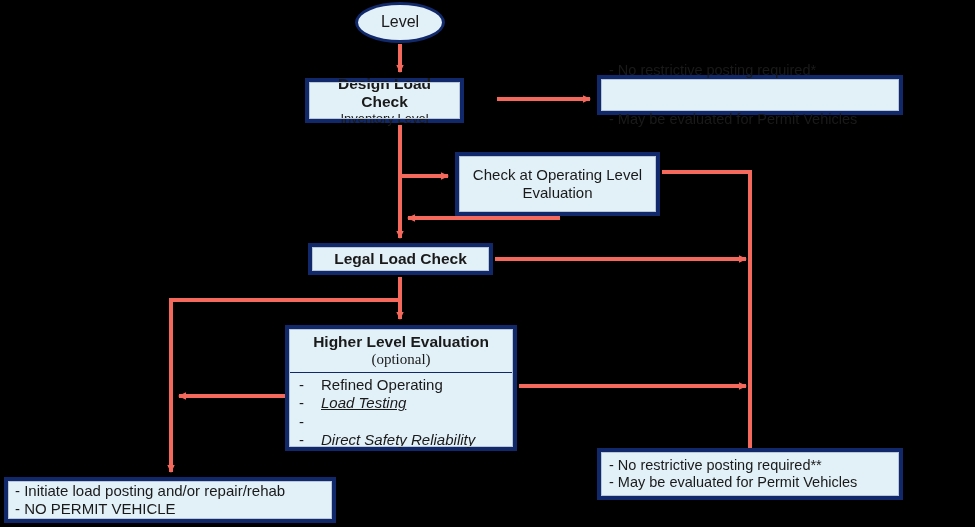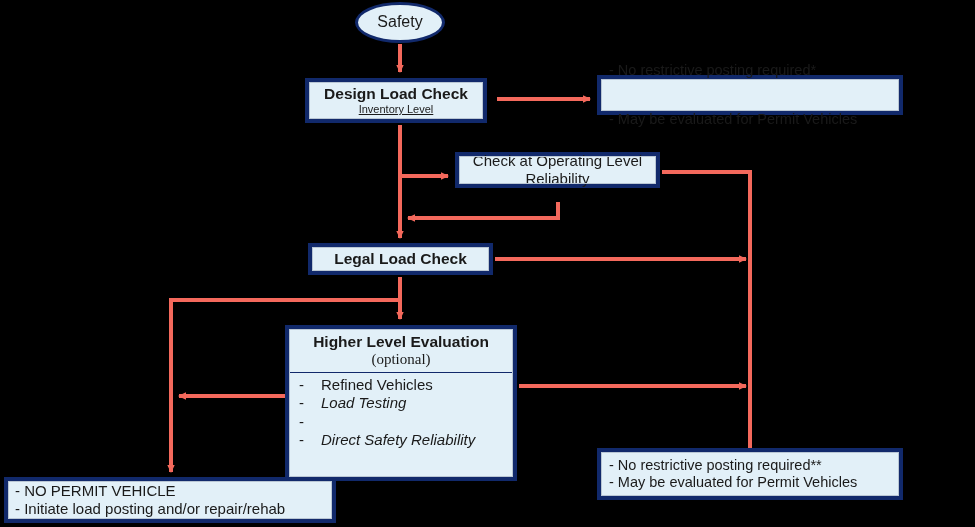--- a/index.html
+++ b/index.html
@@ -52,66 +52,66 @@
     border-width: 3px;
     outline: none;
     font-size: 16px;
     align-items: center;
   }
 
   
   #design-load-check {
     left: 305px;
     top: 78px;
-    width: 182px;
+    width: 159px;
     height: 45px;
     padding: 2px 6px;
     font-size: 15px;
   }
   #design-load-check .t1 { font-size: 15.5px; }
-  #design-load-check .t2 { font-size: 11px; text-decoration: underline; }
+  #design-load-check .t2 { font-size: 13px; }
 
   
   #no-posting-inventory {
     left: 597px;
     top: 75px;
     width: 306px;
     height: 40px;
     padding: 2px 8px;
     font-size: 14.5px;
     text-align: left;
     gap: 32px;
   }
 
   
   #operating-level-check {
     left: 455px;
     top: 152px;
     width: 205px;
-    height: 36px;
+    height: 64px;
     padding: 2px 10px;
     font-size: 15px;
   }
 
   
   #legal-load-check {
     left: 308px;
     top: 243px;
     width: 185px;
     height: 32px;
     padding: 1px 22px;
     font-size: 15.5px;
   }
 
   
   #higher-level-eval {
     left: 285px;
     top: 325px;
     width: 232px;
-    height: 156px;
+    height: 126px;
     padding: 0;
     justify-content: flex-start;
   }
   #higher-level-eval .hdr {
     padding: 4px 4px 3px 4px;
     border-bottom: 1px solid #11296b;
     text-align: center;
   }
   #higher-level-eval .hdr .t1 { font-size: 15.5px; font-weight: bold; }
   #higher-level-eval .hdr .t2 { font-size: 15px; font-family: Liberation Serif, serif; }
@@ -120,21 +120,21 @@
     font-size: 15px;
   }
   #higher-level-eval .body .li {
     display: flex;
     line-height: 1.22;
   }
   #higher-level-eval .body .dash {
     width: 22px;
     flex: none;
   }
-  #higher-level-eval .body .it { font-style: italic; }
+  #higher-level-eval .body .it { font-style: italic; text-decoration: underline; }
 
   
   #initiate-posting {
     left: 4px;
     top: 477px;
     width: 332px;
     height: 46px;
     padding: 1px 7px;
     font-size: 15px;
     text-align: left;
@@ -186,69 +186,69 @@
 
       <path d="M519,386 L746,386" marker-end="url(#ah)"></path>
 
       <path d="M750,250 L750,461" marker-end="url(#ah)"></path>
 
       <path d="M171,300 L171,472" marker-end="url(#ah)"></path>
     </g>
   </svg>
 
   <div class="node center" id="start-node">
-    <div class="line">Safety</div>
+    <div class="line">Level</div>
   </div>
 
   <div class="node center" id="design-load-check">
     <div class="line t1 bold">Design Load Check</div>
     <div class="line t2">Inventory Level</div>
   </div>
 
   <div class="node" id="no-posting-inventory">
     <div class="line">- No restrictive posting required*</div>
     <div class="line">- May be evaluated for Permit Vehicles</div>
   </div>
 
   <div class="node center" id="operating-level-check">
     <div class="line">Check at Operating Level</div>
-    <div class="line">Reliability</div>
+    <div class="line">Evaluation</div>
   </div>
 
   <div class="node center" id="legal-load-check">
     <div class="line bold">Legal Load Check</div>
   </div>
 
   <div class="node" id="higher-level-eval">
     <div class="hdr">
       <div class="line t1">Higher Level Evaluation</div>
       <div class="line t2">(optional)</div>
     </div>
     <div class="body">
       <div class="li">
         <span class="dash">-</span>
-        <span>Refined Vehicles</span>
+        <span>Refined Operating</span>
       </div>
       <div class="li">
         <span class="dash">-</span>
         <span class="it">Load Testing</span>
       </div>
       <div class="li">
         <span class="dash">-</span>
       </div>
       <div class="li">
         <span class="dash">-</span>
         <span class="it">Direct Safety Reliability</span>
       </div>
     </div>
   </div>
 
   <div class="node" id="initiate-posting">
+    <div class="line">- Initiate load posting and/or repair/rehab</div>
     <div class="line">- NO PERMIT VEHICLE</div>
-    <div class="line">- Initiate load posting and/or repair/rehab</div>
   </div>
 
   <div class="node" id="no-posting-legal">
     <div class="line">- No restrictive posting required**</div>
     <div class="line">- May be evaluated for Permit Vehicles</div>
   </div>
 
 </div>
 
 </body></html>

